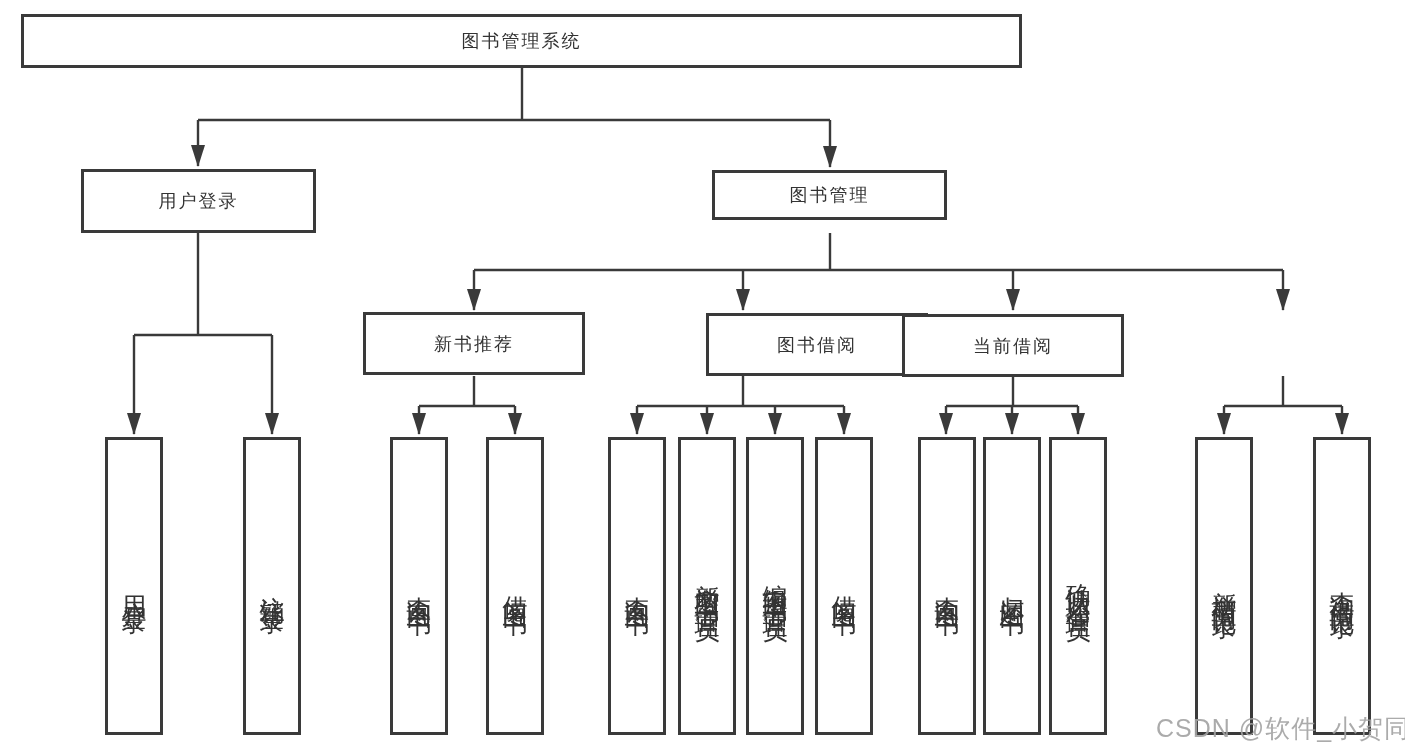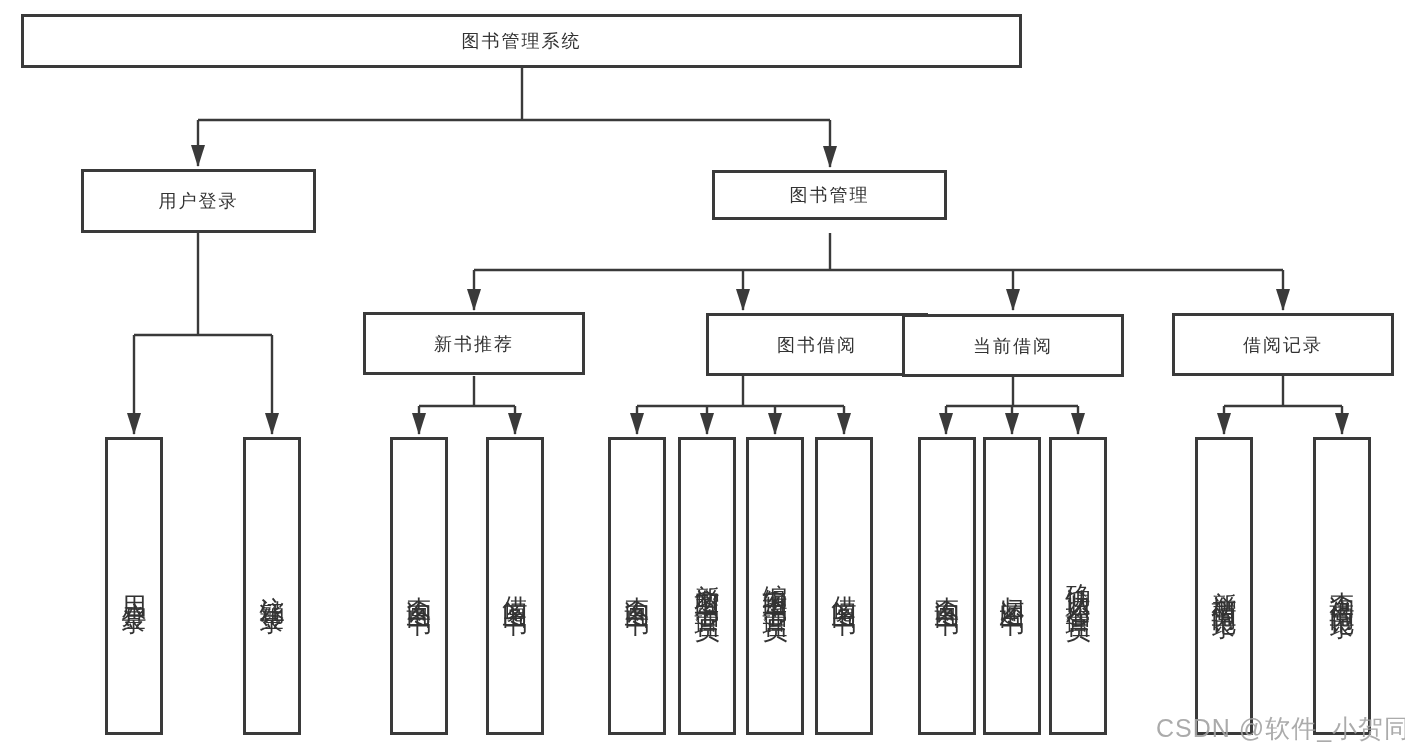--- a/index.html
+++ b/index.html
@@ -116,21 +116,20 @@
   </svg>
 
   <div class="node" style="left:21px; top:14px; width:1001px; height:54px;">图书管理系统</div>
 
   <div class="node" style="left:81px; top:169px; width:235px; height:64px;">用户登录</div>
   <div class="node" style="left:712px; top:170px; width:235px; height:50px;">图书管理</div>
 
   <div class="node" style="left:363px; top:312px; width:222px; height:63px;">新书推荐</div>
   <div class="node" style="left:660px; top:313px; width:222px; height:63px;margin-left:46px;">图书借阅</div>
   <div class="node" style="left:902px; top:314px; width:222px; height:63px;">当前借阅</div>
-  <div class="node" style="left:1172px; top:313px; width:222px; height:63px;">借阅记录</div>
 
   <div class="node leaf" style="left:105px; top:437px; width:58px; height:298px;">用户登录</div>
   <div class="node leaf" style="left:243px; top:437px; width:58px; height:298px;">注销登录</div>
 
   <div class="node leaf" style="left:390px; top:437px; width:58px; height:298px;">查询图书</div>
   <div class="node leaf" style="left:486px; top:437px; width:58px; height:298px;">借阅图书</div>
 
   <div class="node leaf" style="left:608px; top:437px; width:58px; height:298px;">查询图书</div>
   <div class="node leaf" style="left:678px; top:437px; width:58px; height:298px;">新增图书（管理员）</div>
   <div class="node leaf" style="left:746px; top:437px; width:58px; height:298px;">编辑图书（管理员）</div>

